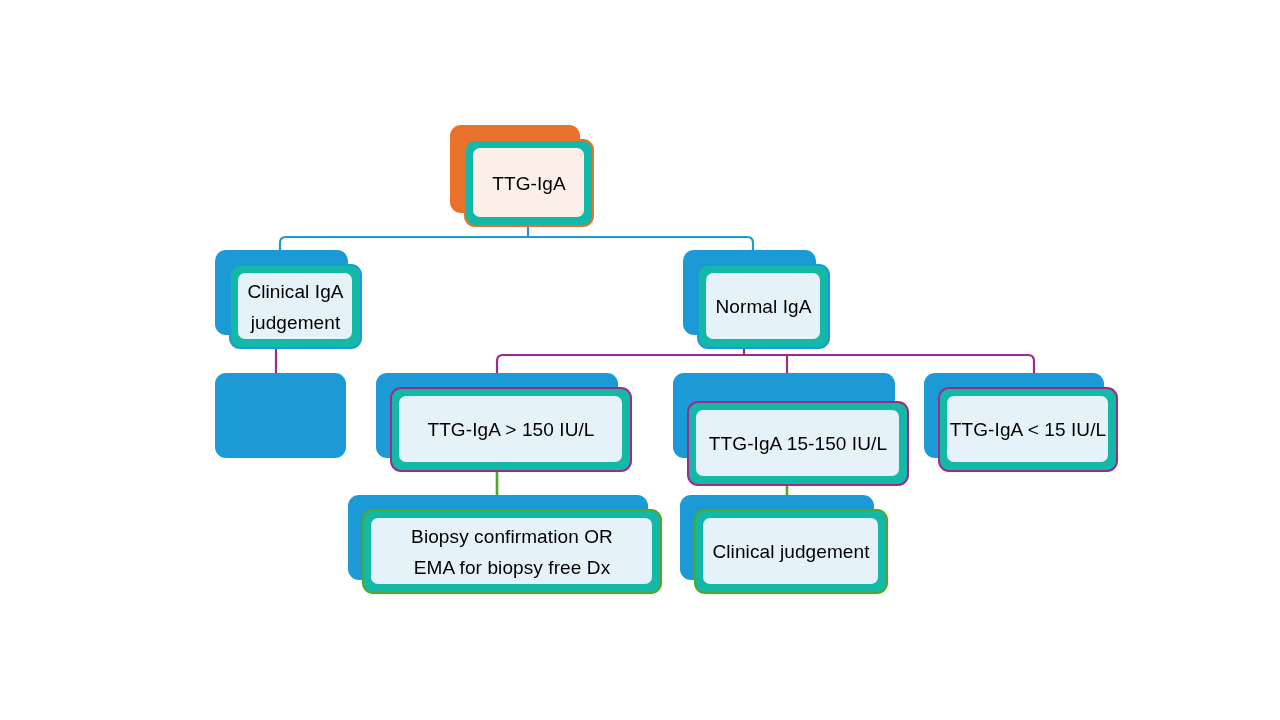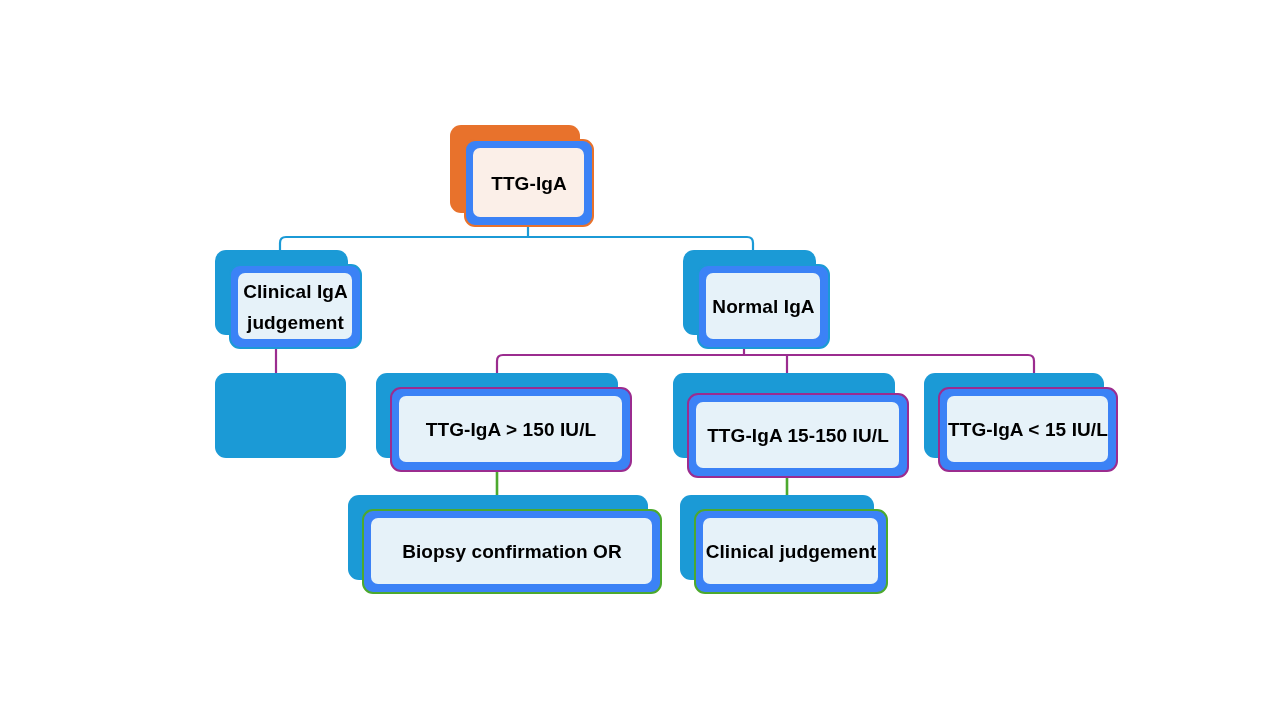--- a/index.html
+++ b/index.html
@@ -36,26 +36,25 @@
   
   .node .plate {
     position: absolute;
     left: 0;
     top: 0;
     border-radius: 11px;
   }
   
   .node .card {
     position: absolute;
-    background: #3b82f6;
+    background: #14b8a6;
     border-style: solid;
     border-width: 2.4px;
     border-radius: 11px;
     box-sizing: border-box;
-    font-weight: bold;
   }
   
   .node .fill {
     position: absolute;
     border-radius: 7px;
     box-sizing: border-box;
   }
   .node .label {
     position: absolute;
     left: 0;
@@ -130,39 +129,39 @@
   <div class="node" style="left: 376px; top: 373px; width: 256px; height: 118px;">
     <div class="plate" style="width: 242px; height: 85px; background: rgb(27, 154, 214);"></div>
     <div class="card" style="left: 14px; top: 14px; width: 242px; height: 85px; border-color: rgb(155, 44, 143);">
       <div class="fill" style="left: 7px; top: 7px; width: 223.2px; height: 66.2px; background: rgb(230, 242, 249);"></div>
       <div class="label"><span class="line">TTG-IgA &gt; 150 IU/L</span></div>
     </div>
   </div>
 
   <div class="node" style="left: 673px; top: 373px; width: 236px; height: 99px;">
     <div class="plate" style="width: 222px; height: 85px; background: rgb(27, 154, 214);"></div>
-    <div class="card" style="left: 14px; top: 20px; width: 222px; height: 85px; border-color: rgb(155, 44, 143);">
+    <div class="card" style="left: 14px; top: 28px; width: 222px; height: 85px; border-color: rgb(155, 44, 143);">
       <div class="fill" style="left: 7px; top: 7px; width: 203.2px; height: 66.2px; background: rgb(230, 242, 249);"></div>
       <div class="label"><span class="line">TTG-IgA 15-150 IU/L</span></div>
     </div>
   </div>
 
   <div class="node" style="left: 924px; top: 373px; width: 194px; height: 99px;">
     <div class="plate" style="width: 180px; height: 85px; background: rgb(27, 154, 214);"></div>
     <div class="card" style="left: 14px; top: 14px; width: 180px; height: 85px; border-color: rgb(155, 44, 143);">
       <div class="fill" style="left: 7px; top: 7px; width: 161.2px; height: 66.2px; background: rgb(230, 242, 249);"></div>
       <div class="label"><span class="line">TTG-IgA &lt; 15 IU/L</span></div>
     </div>
   </div>
 
   <div class="node" style="left: 348px; top: 495px; width: 314px; height: 99px;">
     <div class="plate" style="width: 300px; height: 85px; background: rgb(27, 154, 214);"></div>
     <div class="card" style="left: 14px; top: 14px; width: 300px; height: 85px; border-color: rgb(76, 169, 46); padding-left: 33px;">
       <div class="fill" style="left: 7px; top: 7px; width: 281.2px; height: 66.2px; background: rgb(230, 242, 249);"></div>
-      <div class="label"><span class="line">Biopsy confirmation OR</span></div>
+      <div class="label"><span class="line">Biopsy confirmation OR</span><span class="line">EMA for biopsy free Dx</span></div>
     </div>
   </div>
 
   <div class="node" style="left: 680px; top: 495px; width: 208px; height: 99px;">
     <div class="plate" style="width: 194px; height: 85px; background: rgb(27, 154, 214);"></div>
     <div class="card" style="left: 14px; top: 14px; width: 194px; height: 85px; border-color: rgb(76, 169, 46);">
       <div class="fill" style="left: 7px; top: 7px; width: 175.2px; height: 66.2px; background: rgb(230, 242, 249);"></div>
       <div class="label"><span class="line">Clinical judgement</span></div>
     </div>
   </div>

